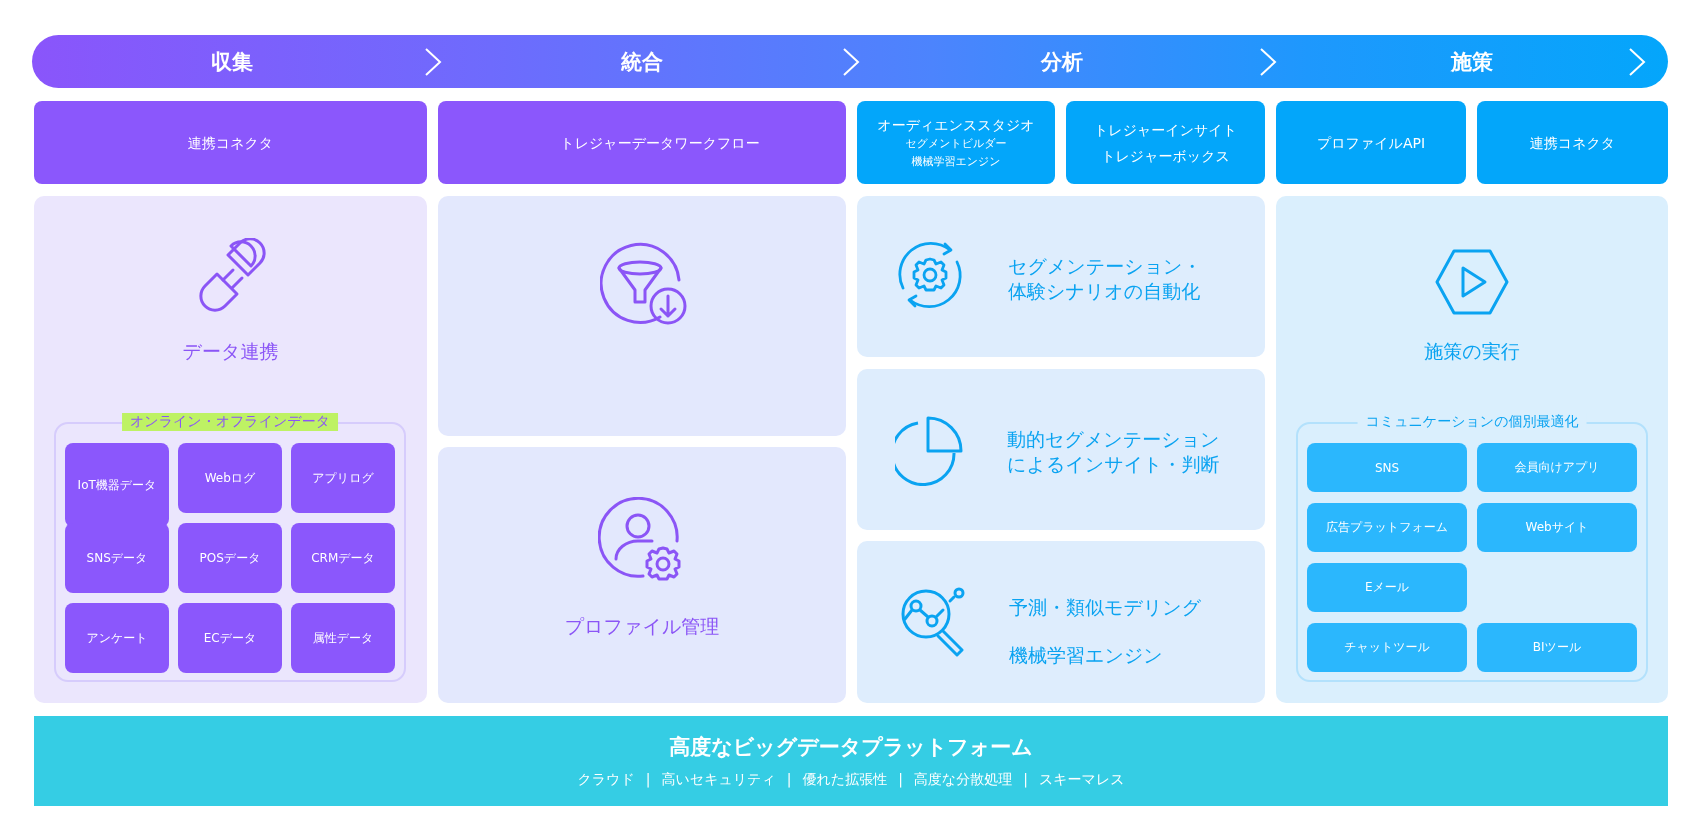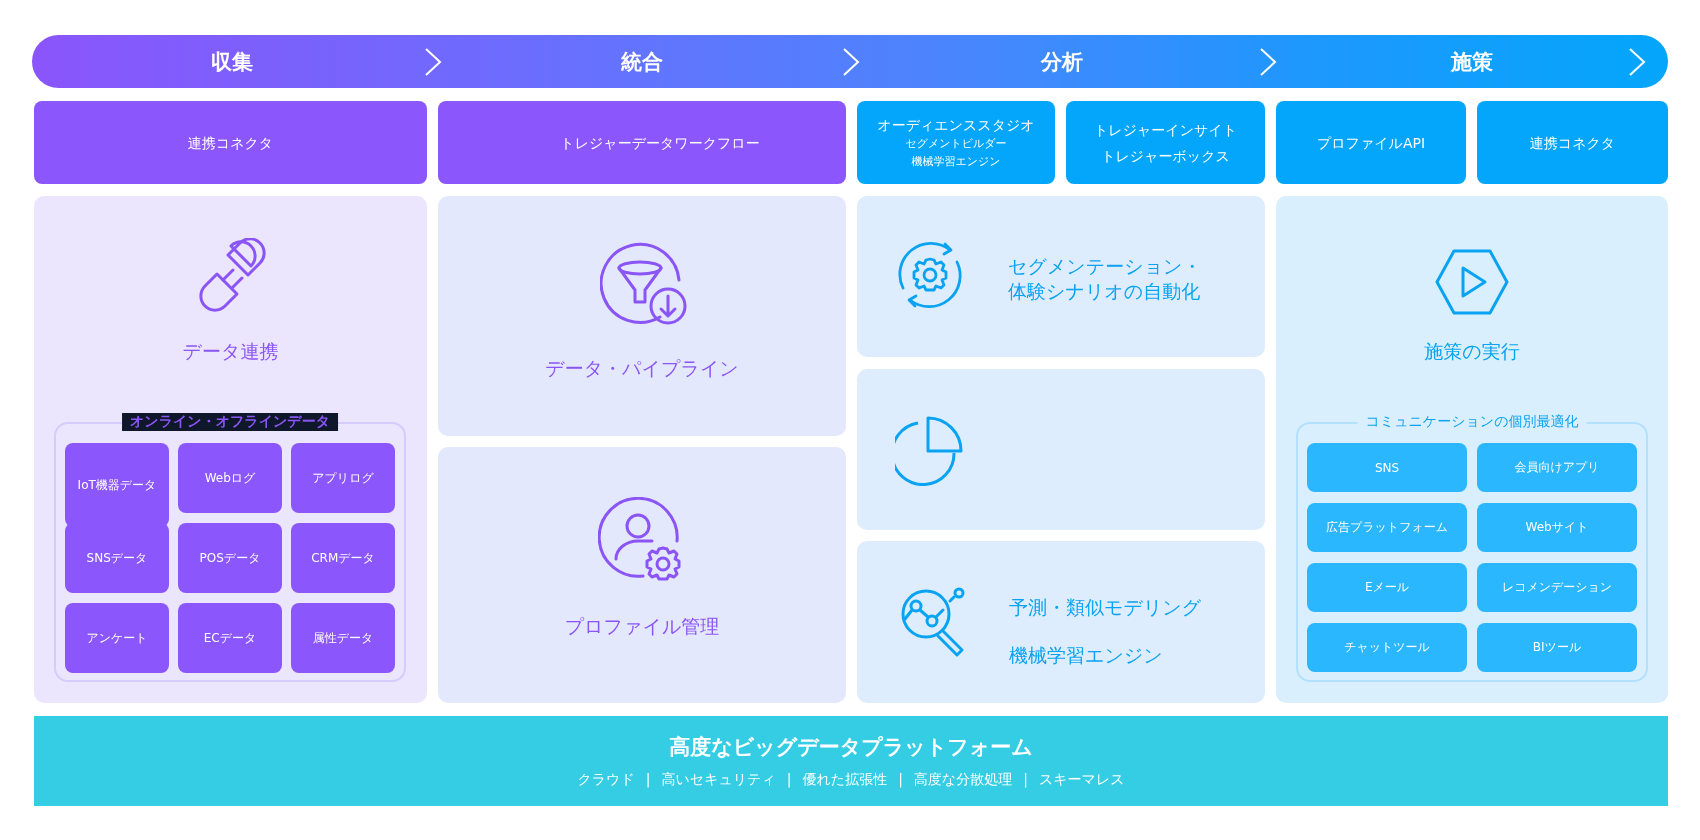--- a/index.html
+++ b/index.html
@@ -127,21 +127,21 @@
     <g fill="none" stroke="#8b55f6" stroke-width="3" stroke-linecap="round" stroke-linejoin="round">
       <path d="M 44 8 L 64 28 A 14 14 0 0 0 44 8 Z" transform="rotate(0)"></path>
       <path d="M 41 17 L 61 37 L 73 25 A 14 14 0 0 0 53 5 Z"></path>
       <path d="M 36 42 L 46 32"></path>
       <path d="M 45 50 L 55 40"></path>
       <path d="M 30 36 L 50 56 L 38 68 A 14 14 0 0 1 18 48 Z"></path>
     </g>
   </svg>
   <div class="ptitle c-purple" style="top:143px;">データ連携</div>
   <div class="group" style="left:20px;top:226px;width:352px;height:260px;border-color:#d6ccfc;">
-    <span class="group-label c-purple" style="background:#0f172a;font-weight:bold;">オンライン・オフラインデータ</span>
+    <span class="group-label c-purple" style="background:#bef264;">オンライン・オフラインデータ</span>
     <div class="chip purple" style="left:9px;top:19px;width:104px;height:84px;">
         <span>IoT機器データ</span>
       </div>
     <div class="chip purple" style="left:122px;top:19px;width:104px;height:70px;">
         <span>Webログ</span>
       </div>
     <div class="chip purple" style="left:235px;top:19px;width:104px;height:70px;">
         <span>アプリログ</span>
       </div>
     <div class="chip purple" style="left:9px;top:99px;width:104px;height:70px;">
@@ -168,21 +168,20 @@
 <div class="abs panel p-lav" style="left:438px;top:196px;width:408px;height:240px;">
   <svg class="abs" style="left:162px;top:44px;" width="92" height="88" viewBox="0 0 92 88">
     <g fill="none" stroke="#8b55f6" stroke-width="3" stroke-linecap="round" stroke-linejoin="round">
       <path d="M 60 77 A 39 39 0 1 1 79 40"></path>
       <ellipse cx="40" cy="28" rx="21" ry="6"></ellipse>
       <path d="M 19 28 L 35 50 L 35 62 L 45 62 L 45 50 L 61 28"></path>
       <circle cx="68" cy="66" r="17"></circle>
       <path d="M 68 56 L 68 76 M 61 69 L 68 76 L 75 69"></path>
     </g>
   </svg>
-  <div class="ptitle c-purple" style="top:160px;">データ・パイプライン</div>
 </div>
 <div class="abs panel p-lav" style="left:438px;top:447px;width:408px;height:256px;padding-left:16px;">
   <svg class="abs" style="left:160px;top:50px;" width="92" height="92" viewBox="0 0 92 92">
     <g fill="none" stroke="#8b55f6" stroke-width="3" stroke-linecap="round" stroke-linejoin="round">
       <path d="M 45 79 A 39 39 0 1 1 79 44"></path>
       <circle cx="40" cy="29" r="11"></circle>
       <path d="M 18 62 A 22 18 0 0 1 40 44 L 54 44"></path>
       <circle cx="65" cy="67" r="6"></circle>
       <path d="M 65 51 L 69 52 L 71 56 L 76 54 L 79 57 L 77 62 L 81 64 L 81 70 L 77 72 L 79 77 L 76 80 L 71 78 L 69 82 L 61 82 L 59 78 L 54 80 L 51 77 L 53 72 L 49 70 L 49 64 L 53 62 L 51 57 L 54 54 L 59 56 L 61 52 Z"></path>
     </g>
@@ -206,20 +205,24 @@
     <div>体験シナリオの自動化</div>
   </div>
 </div>
 <div class="abs panel p-lblue" style="left:857px;top:369px;width:408px;height:161px;">
   <svg class="abs" style="left:38px;top:45px;" width="72" height="72" viewBox="0 0 72 72">
     <g fill="none" stroke="#0aa3f1" stroke-width="3" stroke-linejoin="round">
       <path d="M 23 9 A 31 31 0 1 0 59 39"></path>
       <path d="M 33 4 L 33 37 L 66 37 A 33 33 0 0 0 33 4 Z"></path>
     </g>
   </svg>
+  <div class="analysis-text" style="left:150px;top:58px;">
+    <div>動的セグメンテーション</div>
+    <div>によるインサイト・判断</div>
+  </div>
 </div>
 <div class="abs panel p-lblue" style="left:857px;top:541px;width:408px;height:162px;">
   <svg class="abs" style="left:40px;top:44px;" width="72" height="72" viewBox="0 0 72 72">
     <g fill="none" stroke="#0aa3f1" stroke-width="3" stroke-linecap="round" stroke-linejoin="round">
       <circle cx="29" cy="29" r="23"></circle>
       <path d="M 46 46 L 65 65 L 60 70 L 41 51"></path>
       <circle cx="19" cy="21" r="5"></circle>
       <circle cx="35" cy="36" r="5"></circle>
       <path d="M 8 34 L 15 25 M 23 25 L 31 32 M 39 32 L 46 25"></path>
       <circle cx="62" cy="8" r="4"></circle>
@@ -250,23 +253,20 @@
       </div>
     <div class="chip blue" style="left:9px;top:79px;width:160px;height:49px;">
         <span>広告プラットフォーム</span>
       </div>
     <div class="chip blue" style="left:179px;top:79px;width:160px;height:49px;">
         <span>Webサイト</span>
       </div>
     <div class="chip blue" style="left:9px;top:139px;width:160px;height:49px;">
         <span>Eメール</span>
       </div>
-    <div class="chip blue" style="left:179px;top:139px;width:160px;height:49px;">
-        <span>レコメンデーション</span>
-      </div>
     <div class="chip blue" style="left:9px;top:199px;width:160px;height:49px;">
         <span>チャットツール</span>
       </div>
     <div class="chip blue" style="left:179px;top:199px;width:160px;height:49px;">
         <span>BIツール</span>
       </div>
   </div>
 </div>
 
 <div class="abs footer">

